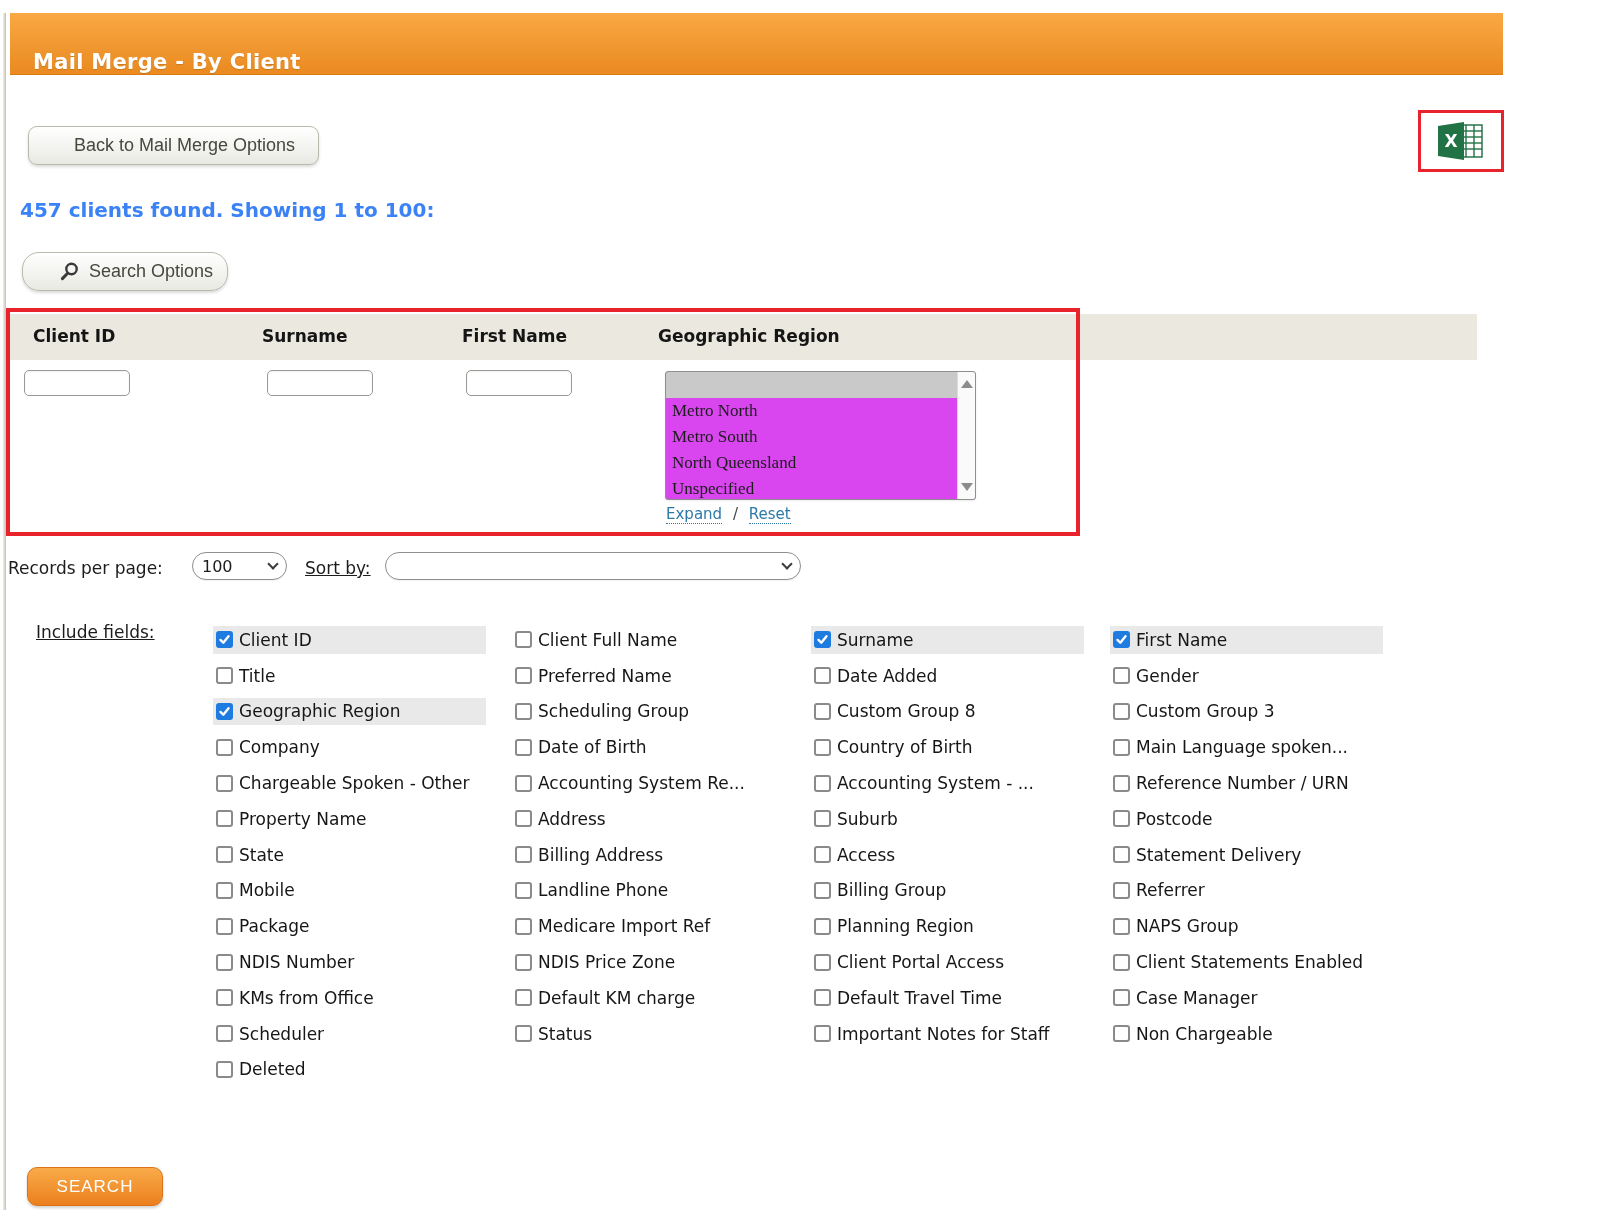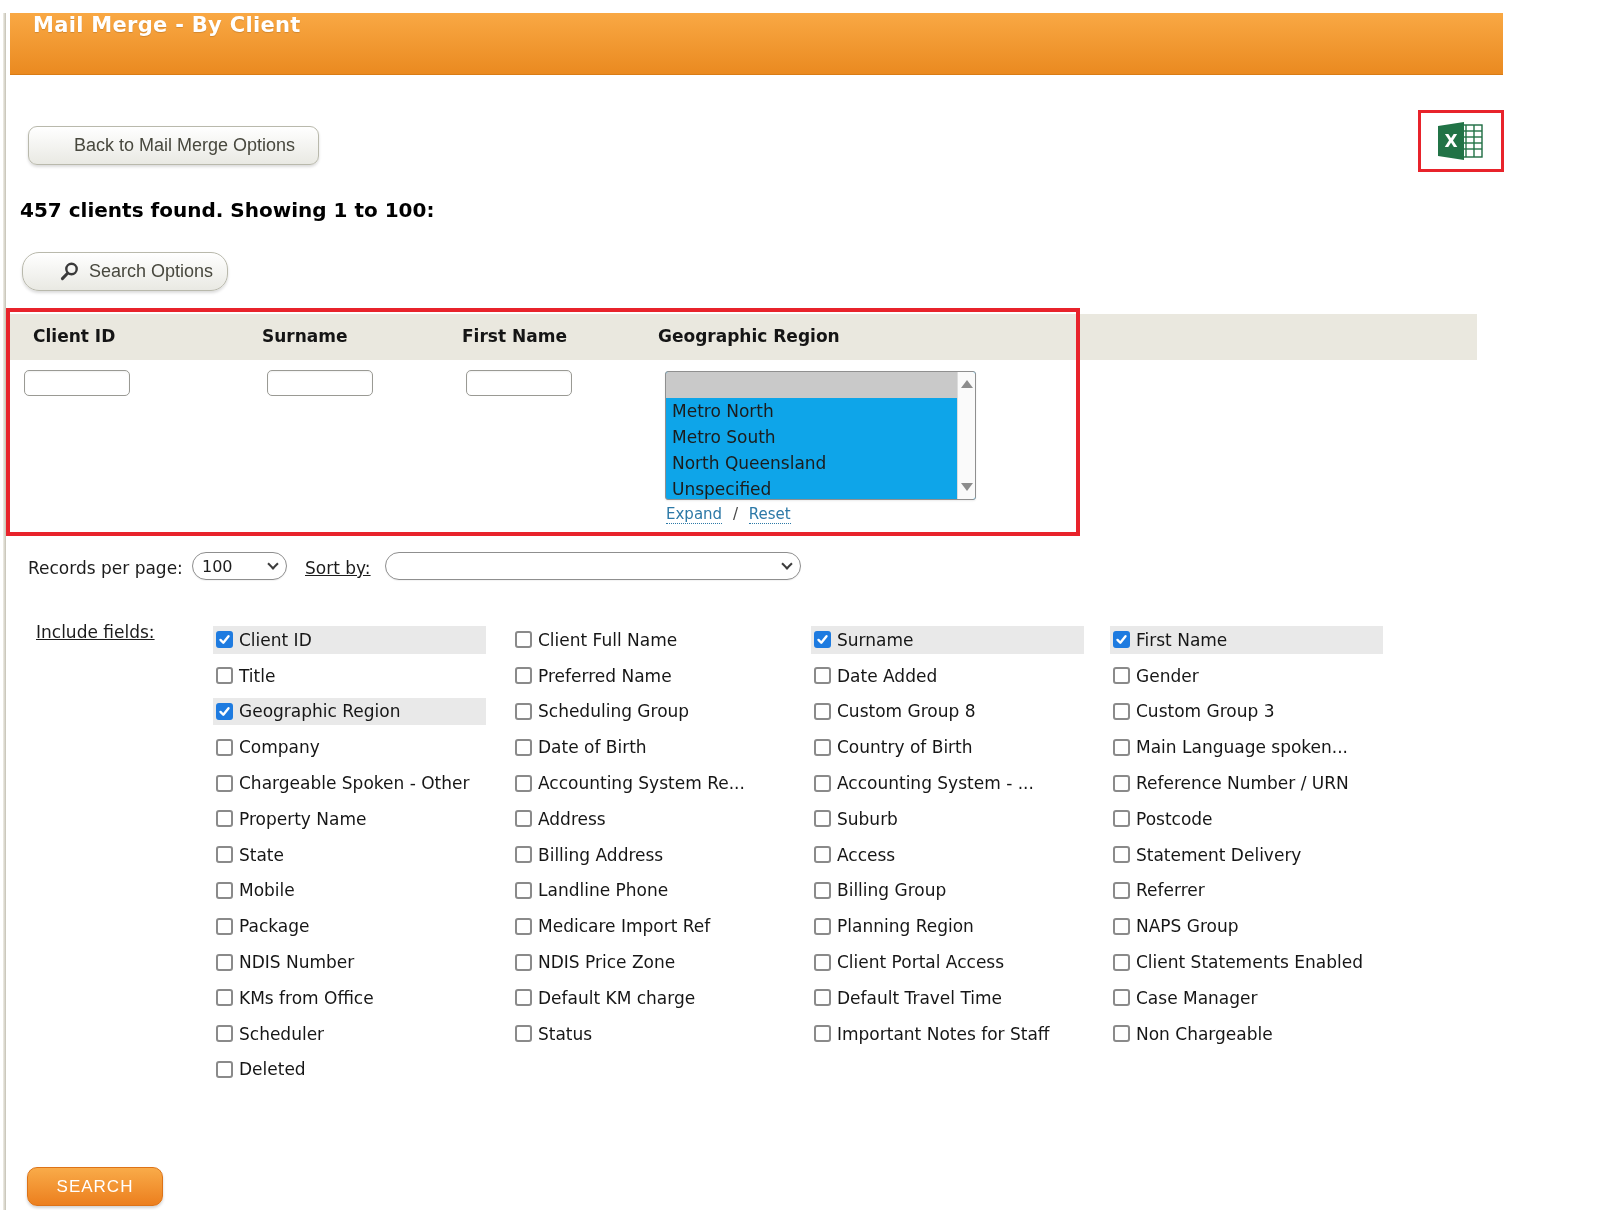--- a/index.html
+++ b/index.html
@@ -7,67 +7,67 @@
   body {
     width:1600px; height:1210px; position:relative; background:#fff;
     font-family:"DejaVu Sans","Liberation Sans",sans-serif; color:#1c1c1c;
     overflow:hidden;
   }
   .left-line { position:absolute; left:3px; top:13px; width:3px; height:1197px;
     background:linear-gradient(to right,#f0eee7,#c4c1b4); }
 
   .header-bar { position:absolute; left:10px; top:13px; width:1493px; height:62px;
     background:linear-gradient(#f9a844,#ea8a20); border-bottom:1px solid #d97c15;
-    display:flex; align-items:flex-start; }
+    display:flex; align-items:flex-end; }
   .header-title { margin-left:23px; color:#fff; font-size:21px; font-weight:bold; letter-spacing:.3px;
     text-shadow:0 1px 1px rgba(0,0,0,.15); }
 
   .btn-light { position:absolute; background:linear-gradient(#ffffff,#e9e9e3);
     border:1px solid #b9b9ac; border-radius:9px; box-shadow:0 2px 3px rgba(0,0,0,.14);
     color:#48483e; font-size:18px; display:flex; align-items:center; justify-content:center;
     cursor:pointer;padding-left:28px; }
   #back-btn { left:28px; top:126px; width:291px; height:39px; }
   #search-options-btn { left:22px; top:252px; width:206px; height:39px; border-radius:17px; gap:9px; }
 
   .excel-annotation { position:absolute; left:1418px; top:110px; width:86px; height:62px;
     border:3px solid #e8232b; display:flex; align-items:center; justify-content:center; background:#fff; }
   .excel-btn { display:flex; align-items:center; justify-content:center; cursor:pointer; }
 
-  .results-summary { position:absolute; left:20px; top:198px; font-size:20px; font-weight:bold; color:#000000; }
+  .results-summary { position:absolute; left:20px; top:198px; font-size:20px; font-weight:bold; color:#3b82f6; }
 
   .annotation-filters { position:absolute; left:6px; top:308px; width:1074px; height:228px;
     border:4px solid #e8232b; z-index:6; pointer-events:none; }
 
   .filter-band { position:absolute; left:10px; top:314px; width:1467px; height:46px; background:#eae8df; }
   .filter-band .col-h { position:absolute; top:12px; font-size:17px; font-weight:bold; color:#151515; }
   #colh-0 { left:23px; } #colh-1 { left:252px; } #colh-2 { left:452px; } #colh-3 { left:648px; }
 
   .filter-input { position:absolute; top:370px; height:26px; width:106px;
     border:1px solid #9a9a94; border-radius:5px; background:#fff; padding:0 6px; font-size:15px;
     font-family:inherit; box-shadow:inset 0 1px 2px rgba(0,0,0,.06); }
   #input-client-id { left:24px; } #input-surname { left:267px; } #input-first-name { left:466px; }
 
   .listbox { position:absolute; left:665px; top:371px; width:311px; height:129px;
-    border:1px solid #8f8f8f; border-radius:3px; background:#0ea5e9; display:flex; overflow:hidden;
-    box-shadow:0 1px 2px rgba(0,0,0,.08); }
+    border:1px solid #8f8f8f; border-radius:3px; background:#d946ef; display:flex; overflow:hidden;
+    box-shadow:0 1px 2px rgba(0,0,0,.08);font-family:Liberation Serif, serif; }
   .lb-opts { flex:1; overflow:hidden; }
   .lb-option { height:26px; line-height:26px; padding-left:6px; font-size:17px; color:#1c1c1c; white-space:nowrap; }
   .lb-option.selected { background:#c9c9c9; }
   .lb-scroll { width:18px; border-left:1px solid #dcdcdc; background:#fafafa; position:relative; }
   .arrow-up, .arrow-down { position:absolute; left:3px; width:0; height:0;
     border-left:6px solid transparent; border-right:6px solid transparent; cursor:pointer; }
   .arrow-up { top:8px; border-bottom:8px solid #8c8c8c; }
   .arrow-down { bottom:8px; border-top:8px solid #8c8c8c; }
 
   .links-row { position:absolute; left:666px; top:505px; font-size:15px; color:#333; }
   .links-row a { color:#2d79a7; text-decoration:none; border-bottom:1px dotted #2d79a7; cursor:pointer; }
   .links-row .sep { color:#444; margin:0 6px; }
 
   .ctl-label { position:absolute; font-size:17px; color:#1c1c1c; }
-  #rpp-label { left:28px; top:558px; }
+  #rpp-label { left:8px; top:558px; }
   #sort-label { left:305px; top:558px;text-decoration:underline; }
   .fake-select { position:absolute; height:28px; border:1px solid #8f8f8f; border-radius:14px;
     background:#fff; display:flex; align-items:center; justify-content:space-between;
     padding:0 9px; font-size:16px; cursor:pointer; box-shadow:0 1px 1px rgba(0,0,0,.05); }
   #rpp-select { left:192px; top:552px; width:95px; }
   #sort-select { left:385px; top:552px; width:416px; }
   .chevron { width:8px; height:8px; border-right:2px solid #3c3c3c; border-bottom:2px solid #3c3c3c;
     transform:rotate(45deg); margin-top:-4px; flex:none; }
 
   #include-label { left:36px; top:622px;text-decoration:underline; }

